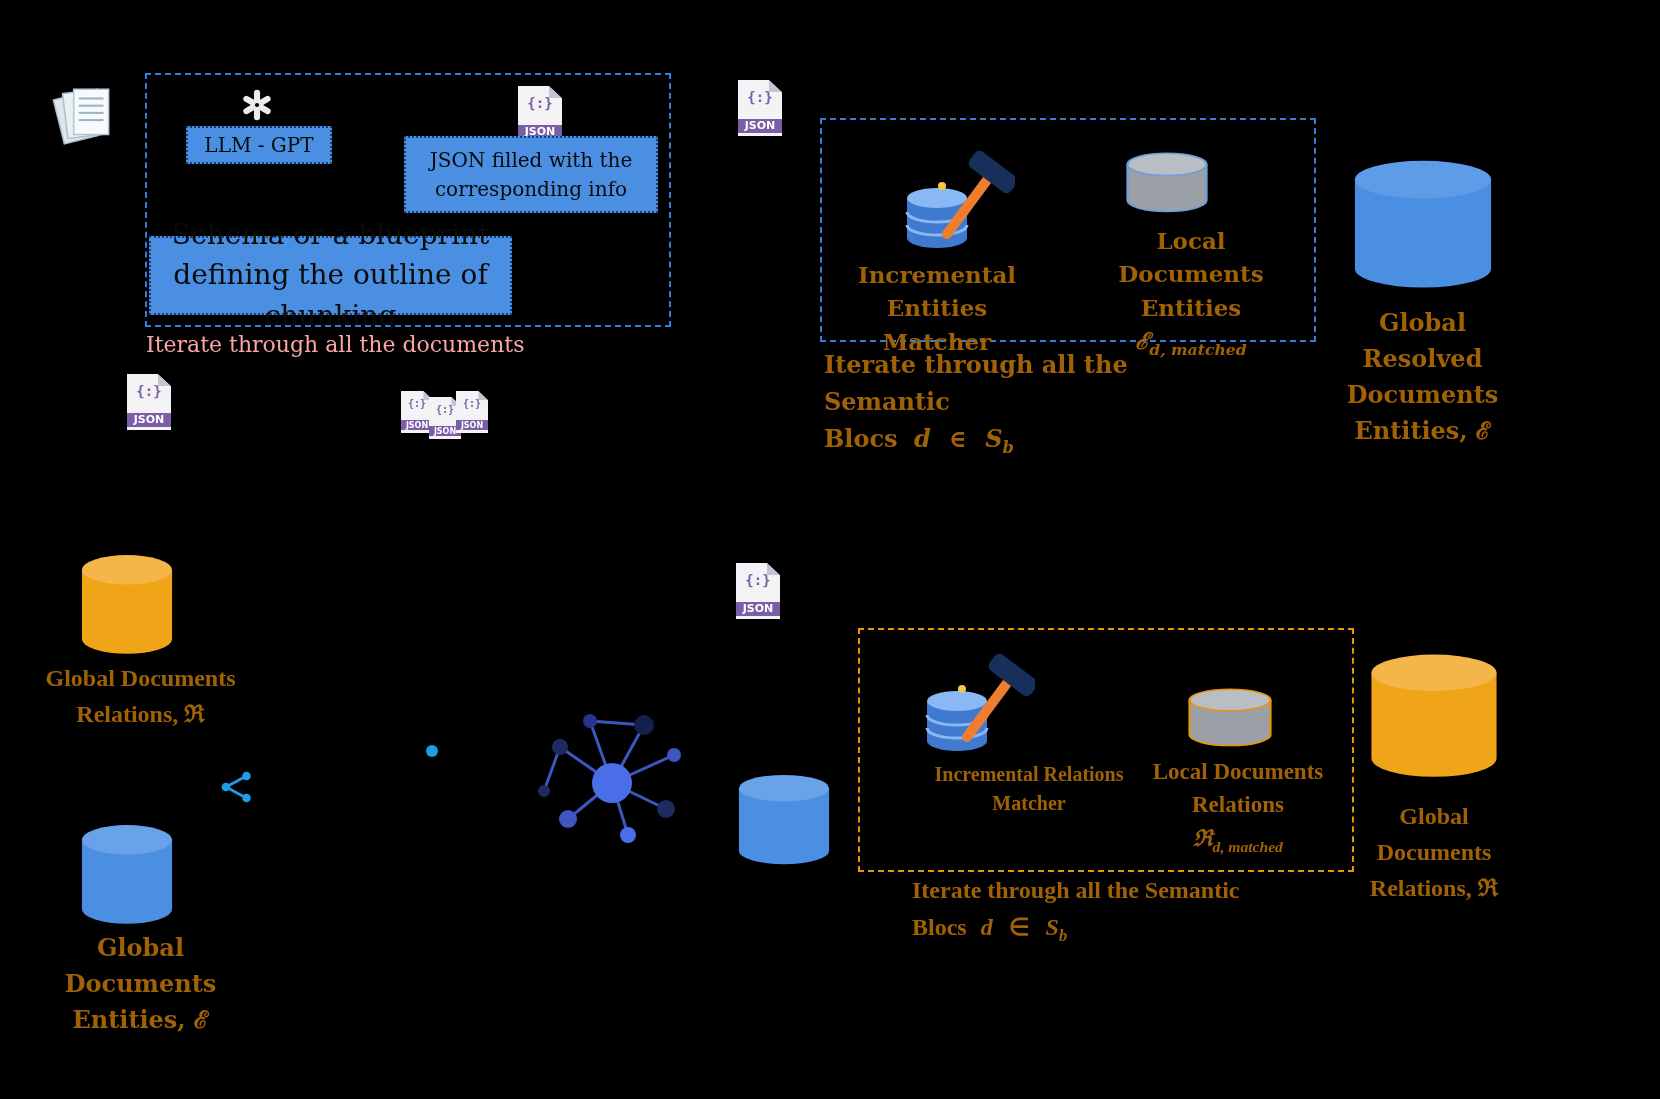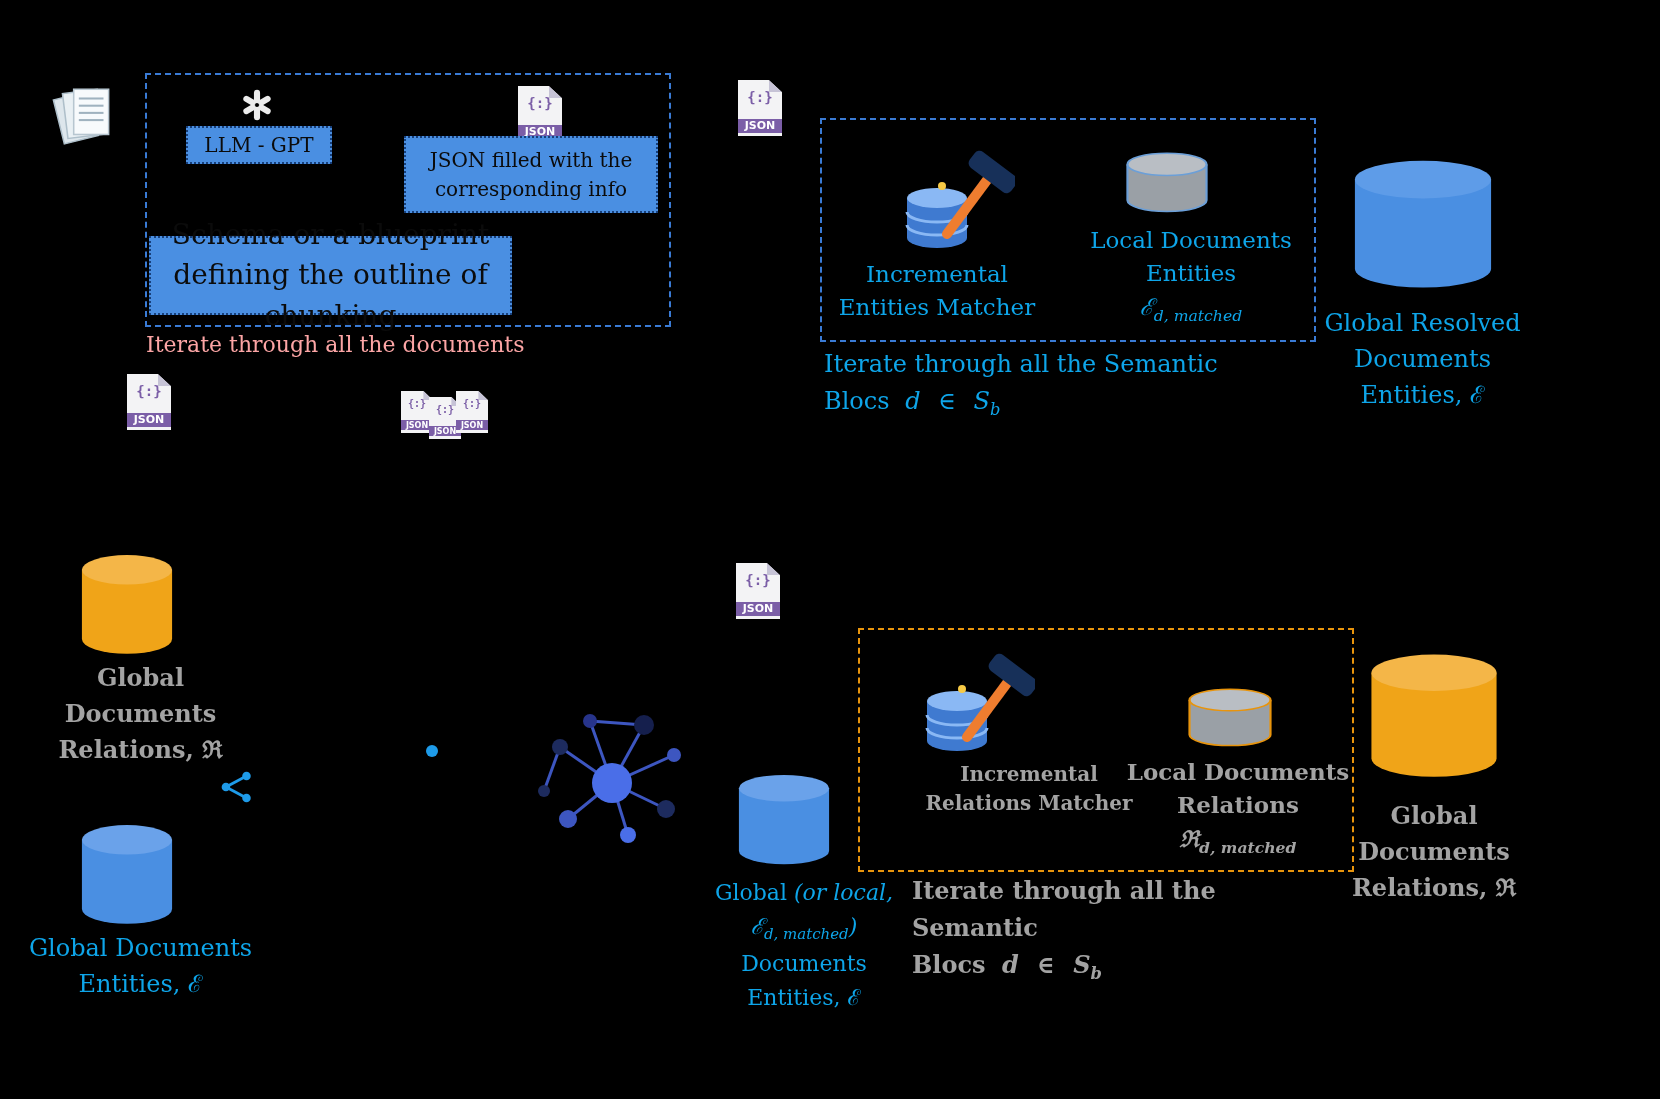--- a/index.html
+++ b/index.html
@@ -15,22 +15,22 @@
 
   
   .bluebox {
     background:#4a8fe2; border:2.5px dotted #173f7a; color:#0b0b0b;
     display:flex; align-items:center; justify-content:center; text-align:center;
     line-height:1.45; box-sizing:border-box; padding:4px 10px;
   }
 
   
   .cap-blue  { color:#fca5a5; }
-  .h-blue    { color:#0ea5e9; font-weight:normal; }
-  .h-orange  { color:#a3a3a3; font-weight:bold; }
+  .h-blue    { color:#a16207; font-weight:bold; }
+  .h-orange  { color:#a16207; font-weight:bold;font-family:Liberation Serif, serif; }
   .center    { text-align:center; }
 
   .mi  { font-style:italic; }
   sub.msub { font-style:italic; font-size:68%; }
   .nowrap { white-space:nowrap; }
 
   
   .json-icon { position:absolute; }
   .json-icon .page {
     position:absolute; inset:0; background:#f3f3f5;
@@ -278,23 +278,20 @@
       <span style="margin:0 10px">∈</span>
       <span class="mi nowrap"><span>S</span><sub class="msub">b</sub></span>
     </div>
   </div>
 
   <svg class="abs" style="left:735px;top:773px" width="98" height="95" viewBox="0 0 100 100" preserveAspectRatio="none">
     <path d="M4 16 L4 82 A 46 14 0 0 0 96 82 L96 16" fill="#4a8fe2"></path>
     <ellipse cx="50" cy="16" rx="46" ry="14" fill="#6aa2ea"></ellipse>
   </svg>
 
-  <div class="abs h-blue center" style="left:699px;top:876px;width:210px;font-size:22px;line-height:1.55">
-    <span>Global </span><span class="mi">(or local, </span><span class="mi nowrap"><span>ℰ</span><sub class="msub">d, matched</sub><span>)</span></span><span> Documents Entities, ℰ</span>
-  </div>
 
   <svg class="abs" style="left:1366px;top:652px" width="136" height="130" viewBox="0 0 100 100" preserveAspectRatio="none">
     <path d="M4 16 L4 82 A 46 14 0 0 0 96 82 L96 16" fill="#f0a418"></path>
     <ellipse cx="50" cy="16" rx="46" ry="14" fill="#f4b648"></ellipse>
   </svg>
 
   <div class="abs h-orange center" style="left:1349px;top:798px;width:170px;font-size:24px;line-height:1.5">Global Documents Relations, ℜ</div>
 
 </div>
 

